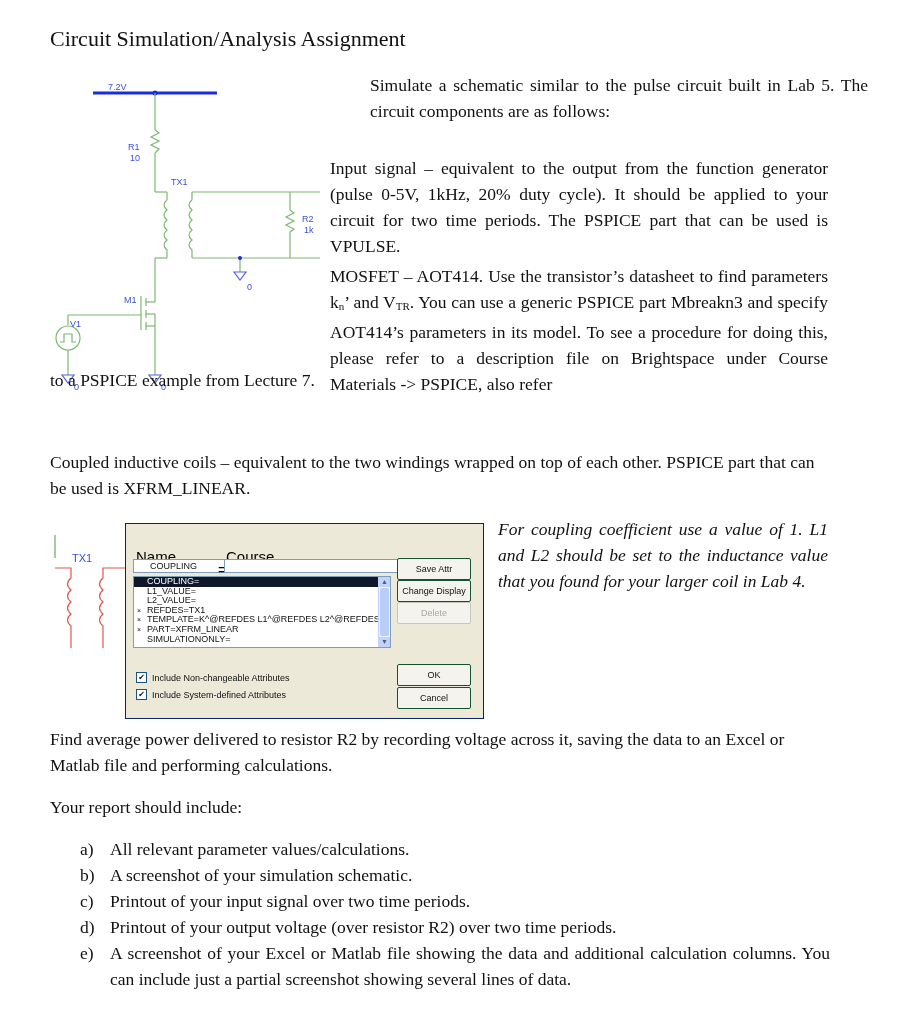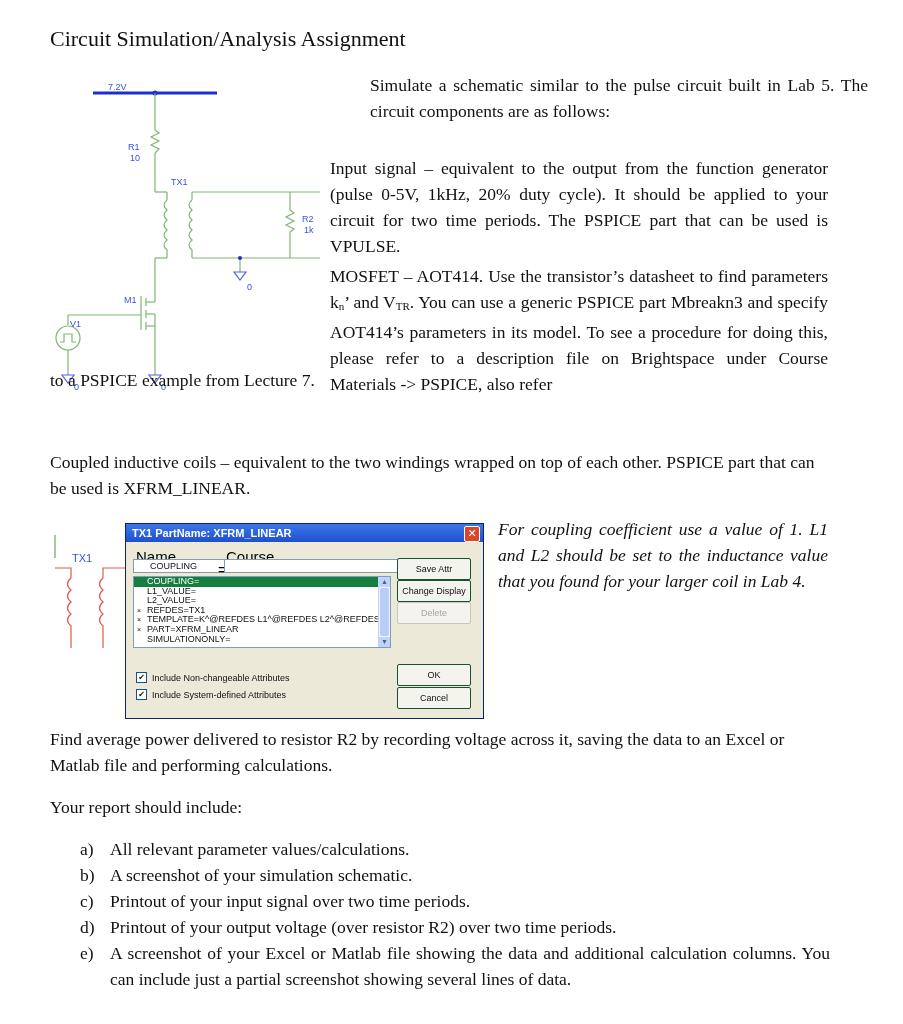--- a/index.html
+++ b/index.html
@@ -26,21 +26,21 @@
   .dlg { left:125px; top:523px; width:357px; height:194px; background:#ece9d8;
          border:1px solid #0a246a; font-family:"Liberation Sans","DejaVu Sans",sans-serif; }
   .dlg-title { height:18px; background:linear-gradient(#3a78e6,#1f4fcf);
          color:#fff; font-weight:bold; font-size:11px; line-height:18px; padding-left:6px; position:relative; }
   .dlg-close { position:absolute; right:3px; top:2px; width:14px; height:14px;
          background:#d9472b; border:1px solid #fff; color:#fff; font-size:11px; line-height:13px; text-align:center; border-radius:2px; }
   .lbl { font-size:15px; color:#000; }
   .field { background:#fff; border:1px solid #7f9db9; font-size:9px; height:12px; line-height:12px; padding-left:16px; }
   .lst { background:#fff; border:1px solid #7f9db9; font-size:9px; line-height:9.6px; }
   .lst .row { padding-left:13px; position:relative; white-space:nowrap; overflow:hidden; height:9.6px; }
-  .lst .row.sel { background:#15803d; color:#fff; }
+  .lst .row.sel { background:#0f172a; color:#fff; }
   .lst .row .mk { position:absolute; left:3px; font-size:7px; }
   .sb { position:absolute; right:0; top:0; width:11px; bottom:0; background:#eef3fd; border-left:1px solid #c3d3fd; }
   .sb .ar { height:10px; background:#c1d3fb; font-size:7px; text-align:center; line-height:10px; color:#4d6185; }
   .sb .th { position:absolute; top:11px; bottom:11px; left:1px; right:1px; background:#b9cdf8; border-radius:2px; }
   .btn { position:absolute; left:271px; width:72px; height:20px; background:#f4f3ee; border:1px solid #14532d;
          border-radius:2px; font-size:9px; text-align:center; line-height:20px; }
   .btn.dis { color:#aca899; border-color:#c9c7ba; }
   .chk { font-size:9px; display:flex; align-items:center; }
   .chk .box { width:9px; height:9px; border:1px solid #1c5180; background:#fff; font-size:8px; line-height:9px; text-align:center; margin-right:5px; }
 </style>
@@ -119,24 +119,20 @@
   <g fill="none" stroke="#e05a4e" stroke-width="1.2">
     <polyline points="15,38 31,38 31,48"></polyline>
     <path d="M31,48 q-7,6 0,12 q-7,6 0,12 q-7,6 0,12 q-7,6 0,12 l0,22"></path>
     <polyline points="85,38 63,38 63,48"></polyline>
     <path d="M63,48 q-7,6 0,12 q-7,6 0,12 q-7,6 0,12 q-7,6 0,12 l0,22"></path>
   </g>
   <line x1="85" y1="38" x2="90" y2="38" stroke="#6aa860"></line>
 </svg>
 
 <div class="abs dlg">
-  <div class="dlg-title">
-    <span>TX1   PartName: XFRM_LINEAR</span>
-    <div class="dlg-close">✕</div>
-  </div>
   <div class="abs lbl" style="left:10px;top:24px">Name</div>
   <div class="abs lbl" style="left:100px;top:24px">Course</div>
   <div class="abs field" style="left:7px;top:35px;width:78px">COUPLING</div>
   <div class="abs lbl" style="left:92px;top:37px">=</div>
   <div class="abs field" style="left:98px;top:35px;width:163px"></div>
   <div class="abs lst" style="left:7px;top:52px;width:256px;height:70px;overflow:hidden">
     <div class="row sel"><span class="mk"></span><span>COUPLING=</span></div>
     <div class="row"><span class="mk"></span><span>L1_VALUE=</span></div>
     <div class="row"><span class="mk"></span><span>L2_VALUE=</span></div>
     <div class="row"><span class="mk">×</span><span>REFDES=TX1</span></div>

